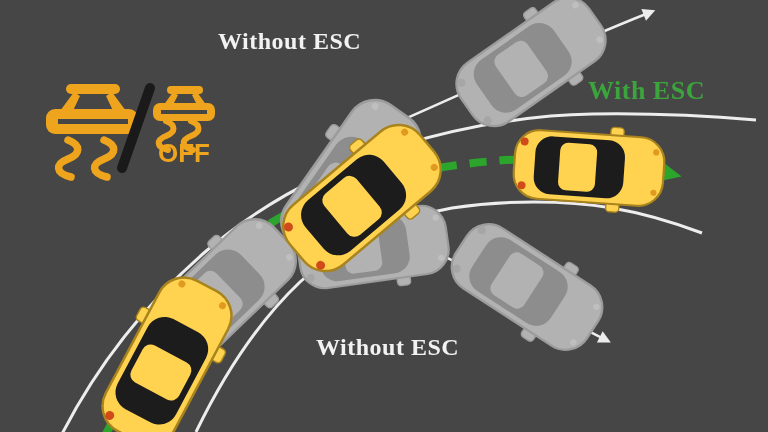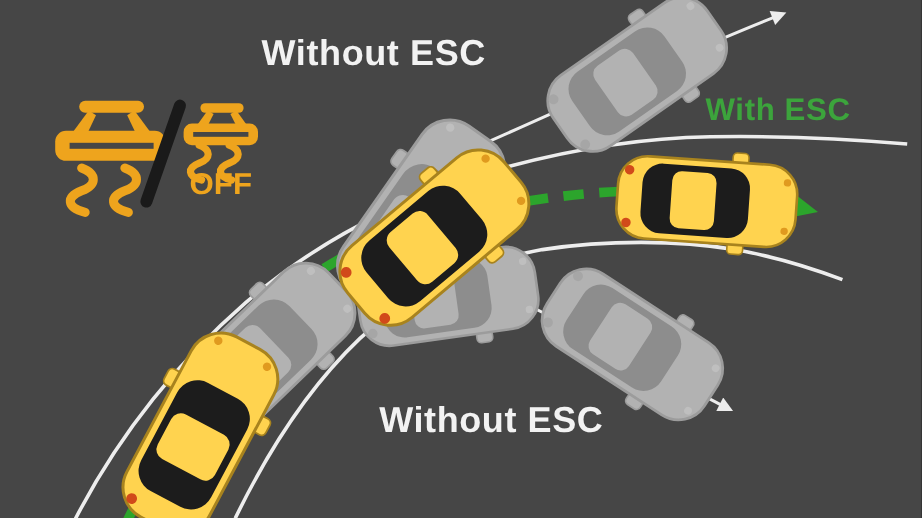--- a/index.html
+++ b/index.html
@@ -4,22 +4,22 @@
 <style>
   html,body{margin:0;padding:0;background:#2a2a2a;}
   .stage{
     position:relative;width:768px;height:432px;overflow:hidden;
     background:#464646;font-family:"Liberation Sans",sans-serif;
   }
   .stage svg{position:absolute;left:0;top:0;}
   .label{
     position:absolute;font-weight:bold;letter-spacing:.5px;white-space:nowrap;
   }
-  .label-white{color:#F2F2F2;font-size:30px;}
-  .label-green{color:#3CA43C;font-size:26px;}
+  .label-white{color:#F2F2F2;font-size:24px;font-family:Liberation Serif, serif;}
+  .label-green{color:#3CA43C;font-size:26px;font-family:Liberation Serif, serif;}
   .lbl-top{left:218px;top:28px;}
   .lbl-withesc{left:588px;top:76px;}
   .lbl-bottom{left:316px;top:334px;}
   
   .car-yellow{color:#FFD34F;--edge:#A8831E;--win:#1C1C1C;--lampR:#D14A1A;--lampF:#E09A1F;}
   .car-gray{color:#B2B2B2;--edge:#9C9C9C;--win:#8D8D8D;--lampR:#A6A6A6;--lampF:#BFBFBF;}
   .off-text{font-family:"Liberation Sans",sans-serif;font-weight:bold;}
 </style>
 </head>
 <body>

